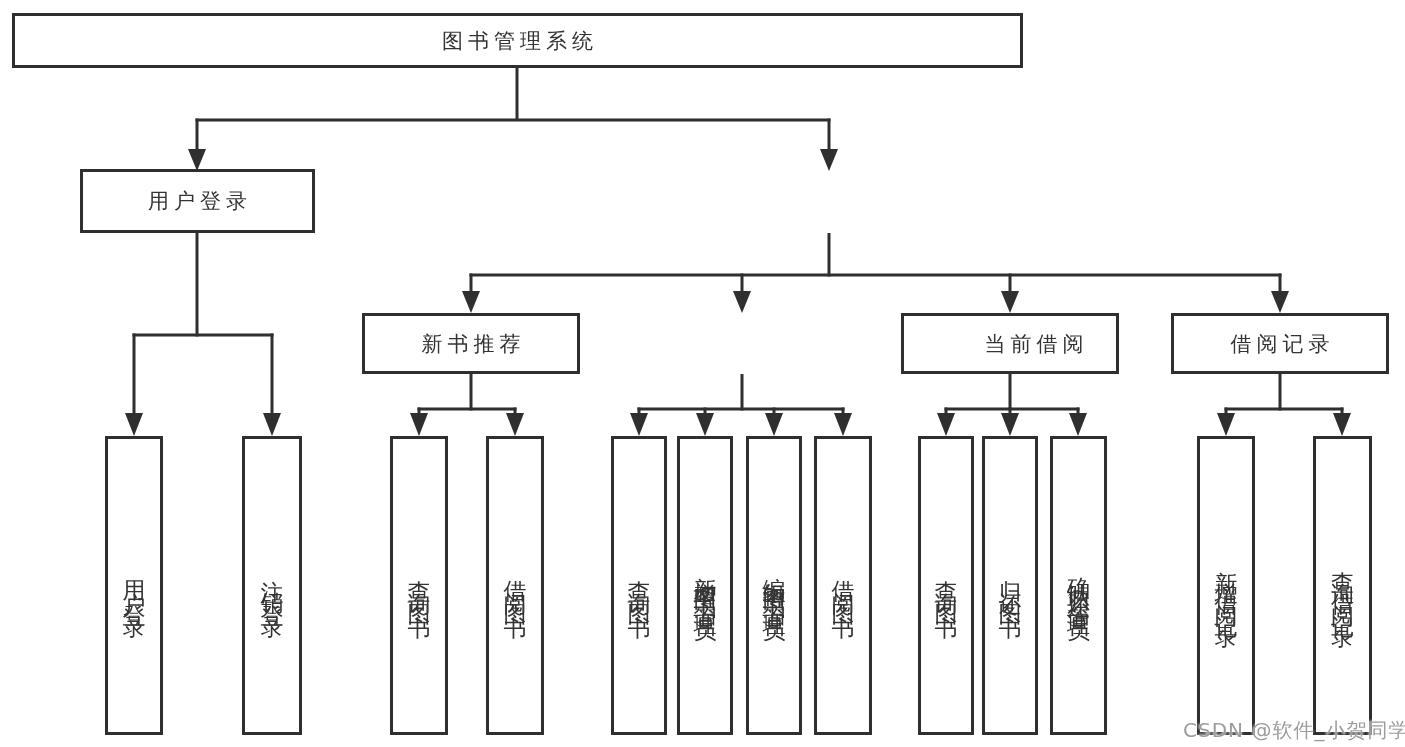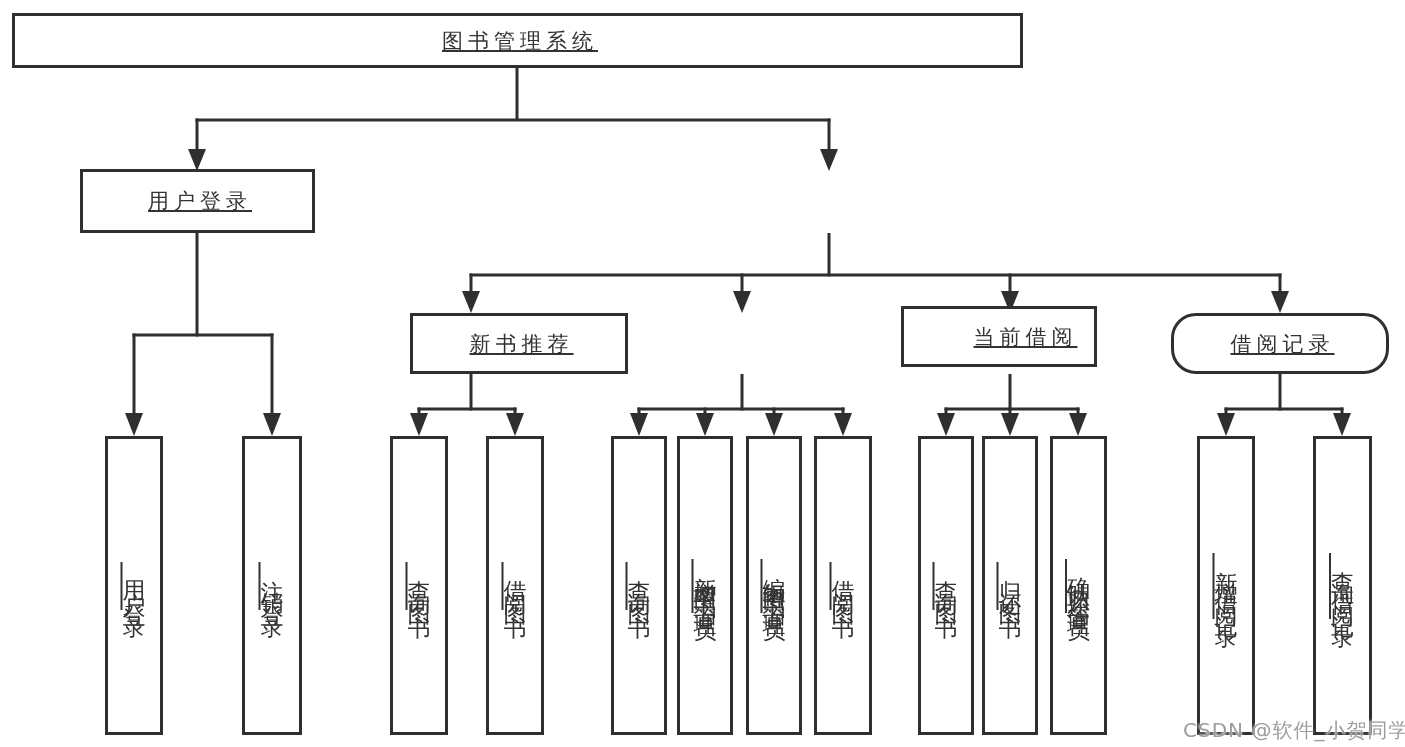--- a/index.html
+++ b/index.html
@@ -32,21 +32,20 @@
     stroke: none;
   }
   .box {
     position: absolute;
     box-sizing: border-box;
     border: 3px solid var(--border, #2f2f2f);
     background: #ffffff;
     display: flex;
     align-items: center;
     justify-content: center;
-    text-decoration: underline;
   }
   .hlabel {
     font-size: 21px;
     letter-spacing: 5px;
     text-indent: 5px;
     white-space: nowrap;
   }
   .leaf {
     top: 436px;
     height: 299px;
@@ -140,27 +139,27 @@
   </svg>
 
   <div class="box" style="left:12px; top:13px; width:1011px; height:55px;">
     <span class="hlabel">图书管理系统</span>
   </div>
 
   <div class="box" style="left:80px; top:169px; width:235px; height:64px;">
     <span class="hlabel">用户登录</span>
   </div>
 
-  <div class="box" style="left:362px; top:313px; width:218px; height:61px;margin-left:48px;">
+  <div class="box" style="left:362px; top:313px; width:218px; height:61px;">
     <span class="hlabel">新书推荐</span>
   </div>
-  <div class="box" style="left:901px; top:306px; width:196px; height:61px;padding-left:48px;">
+  <div class="box" style="left:901px; top:313px; width:218px; height:61px;padding-left:48px;">
     <span class="hlabel">当前借阅</span>
   </div>
-  <div class="box" style="left:1171px; top:313px; width:218px; height:61px;border-radius:25px;">
+  <div class="box" style="left:1171px; top:313px; width:218px; height:61px;">
     <span class="hlabel">借阅记录</span>
   </div>
 
   <div class="box leaf" style="left:105px; width:58px;">
     <span class="vlabel ls-4">用户登录</span>
   </div>
   <div class="box leaf" style="left:242px; width:60px;">
     <span class="vlabel ls-4">注销登录</span>
   </div>
   <div class="box leaf" style="left:390px; width:58px;">

